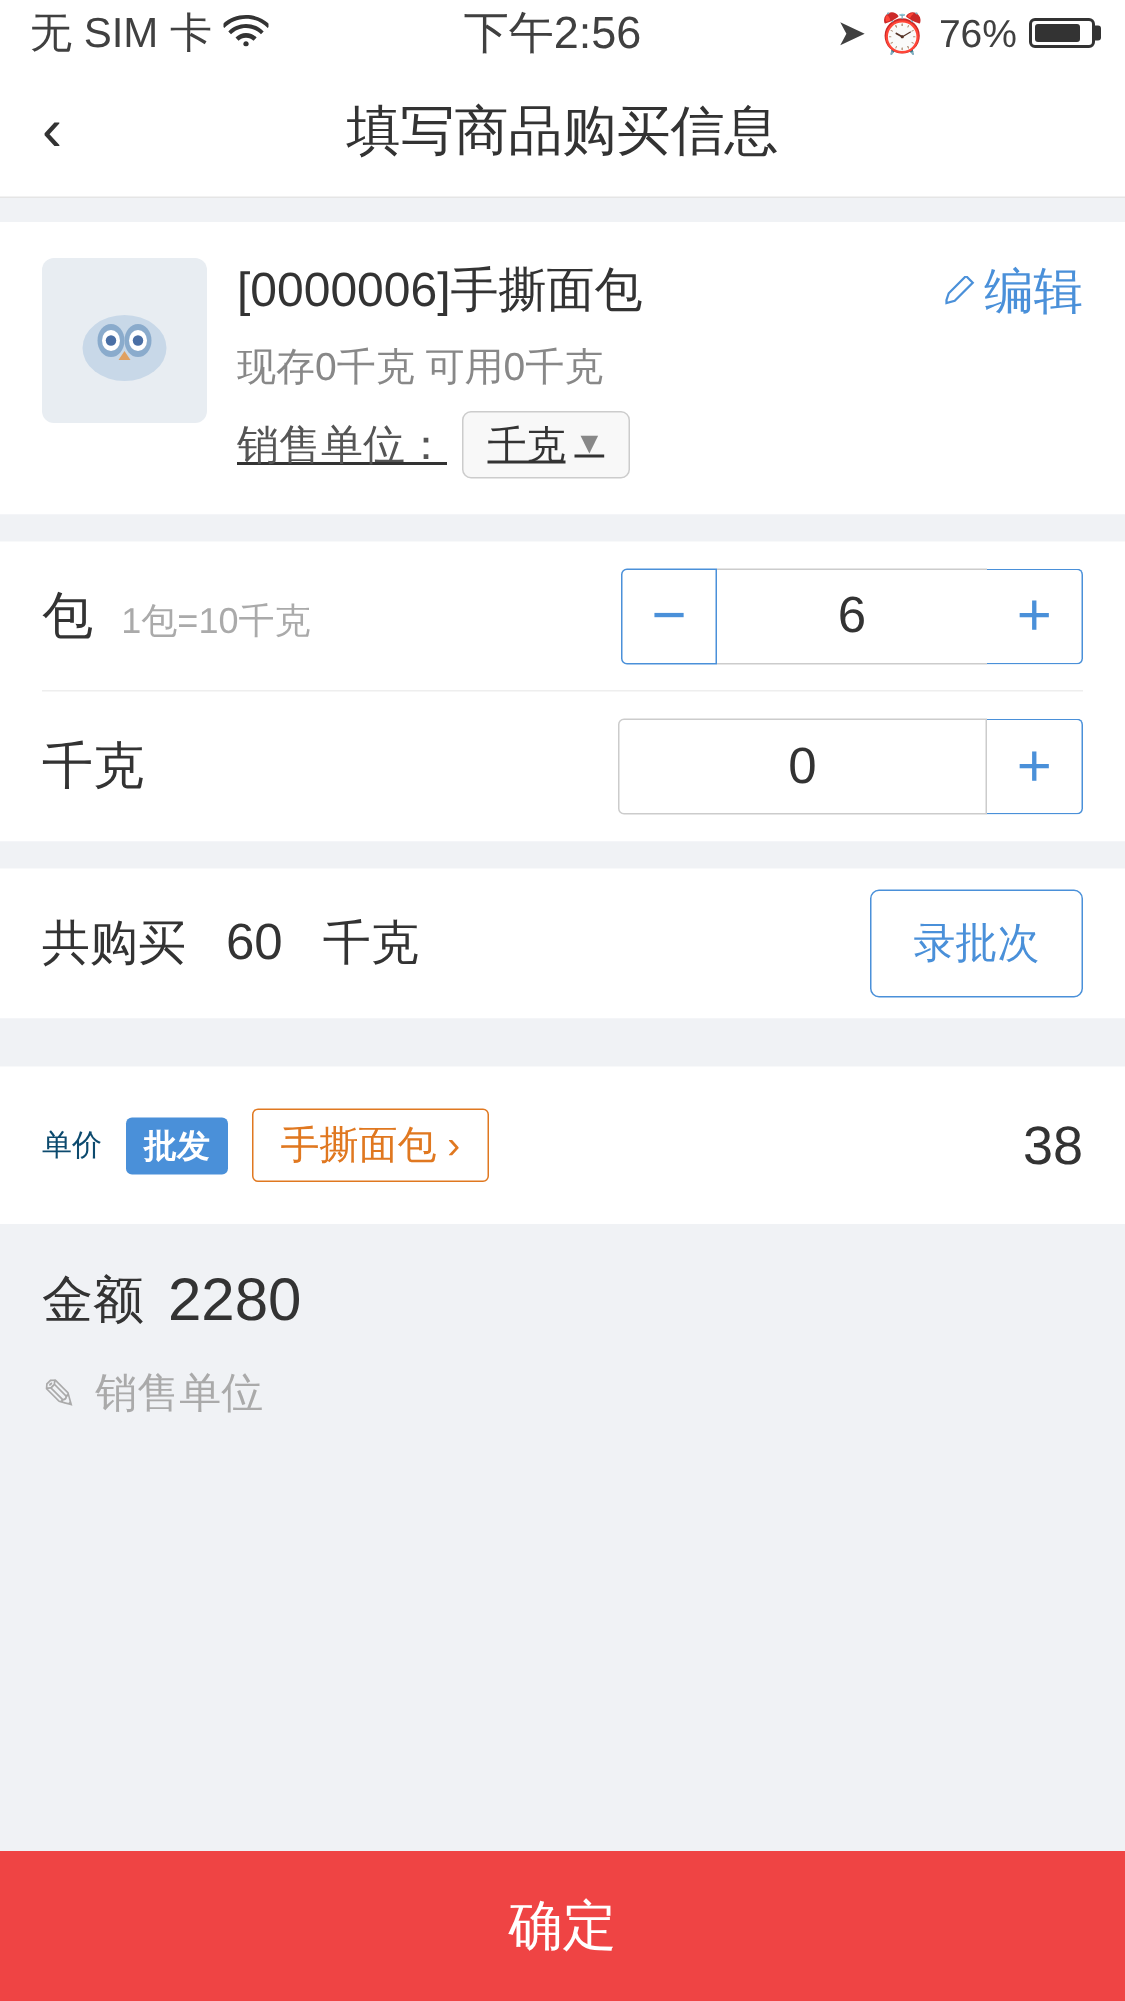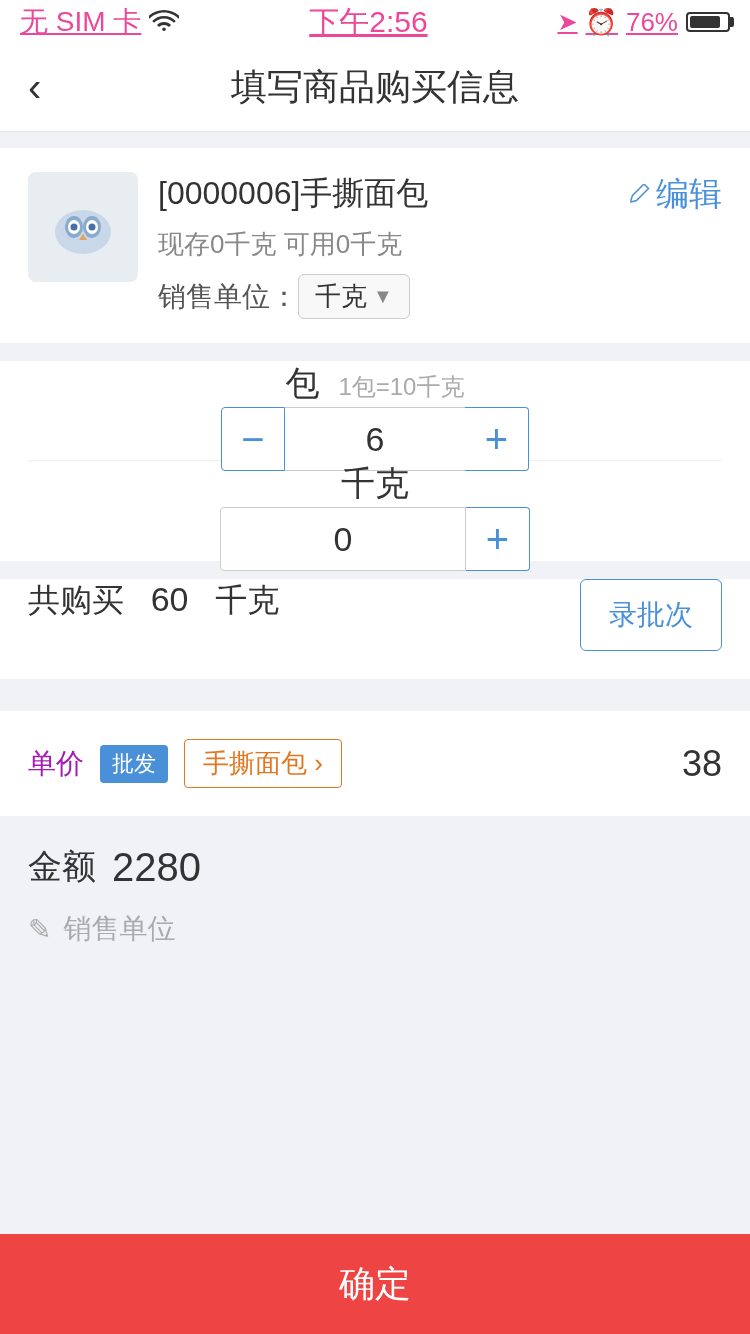--- a/index.html
+++ b/index.html
@@ -16,22 +16,21 @@
     
     .status-bar {
       width: 750px;
       height: 44px;
       background: #fff;
       display: flex;
       align-items: center;
       justify-content: space-between;
       padding: 0 20px;
       font-size: 28px;
-      color: #ec4899;
-      text-decoration: underline;
+      color: #404040;
     }
     .status-left { display: flex; align-items: center; gap: 8px; }
     .status-center { font-size: 30px; font-weight: 500; }
     .status-right { display: flex; align-items: center; gap: 8px; font-size: 26px; }
     .battery-bar {
       width: 44px; height: 20px;
       border: 2px solid #333;
       border-radius: 4px;
       position: relative;
       display: inline-block;
@@ -118,22 +117,23 @@
       white-space: nowrap;
     }
     .product-stock {
       font-size: 26px;
       color: #888;
       margin-top: 10px;
     }
     .product-unit-row {
       display: flex;
       align-items: center;
-      gap: 0;
+      gap: 10px;
       margin-top: 12px;
+      text-decoration: underline;
     }
     .unit-label { font-size: 28px; color: #555; }
     .unit-select {
       border: 1px solid #ccc;
       border-radius: 6px;
       padding: 4px 16px;
       font-size: 26px;
       color: #333;
       background: #f8f8f8;
       display: flex;
@@ -147,21 +147,20 @@
       background: #fff;
       margin-top: 2px;
       padding: 0 28px;
     }
     .qty-row {
       display: flex;
       align-items: center;
       justify-content: space-between;
       height: 100px;
       border-bottom: 1px solid #eee;
-      flex-direction: column;
     }
     .qty-row:last-child { border-bottom: none; }
     .qty-label {
       font-size: 34px;
       color: #333;
     }
     .qty-hint {
       font-size: 24px;
       color: #aaa;
       margin-left: 10px;
@@ -215,21 +214,21 @@
     }
 
     
     .total-section {
       background: #fff;
       margin-top: 2px;
       padding: 0 28px;
     }
     .total-row {
       display: flex;
-      align-items: flex-start;
+      align-items: center;
       justify-content: space-between;
       height: 100px;
     }
     .total-label {
       font-size: 32px;
       color: #333;
     }
     .total-btn {
       border: 1px solid #4a90d9;
       color: #4a90d9;
@@ -244,27 +243,28 @@
     .price-section {
       background: #fff;
       margin-top: 16px;
       padding: 28px 28px;
     }
     .price-row {
       display: flex;
       align-items: center;
       gap: 16px;
     }
-    .price-label { font-size: 28px; color: #a21caf; }
+    .price-label { font-size: 20px; color: #0c4a6e; }
     .price-tag {
       background: #4a90d9;
       color: #fff;
       font-size: 22px;
       padding: 4px 12px;
       border-radius: 4px;
+      font-weight: bold;
     }
     .price-ref-btn {
       border: 1.5px solid #e07820;
       color: #e07820;
       background: #fff;
       font-size: 26px;
       padding: 6px 18px;
       border-radius: 4px;
       cursor: pointer;
       display: flex;

